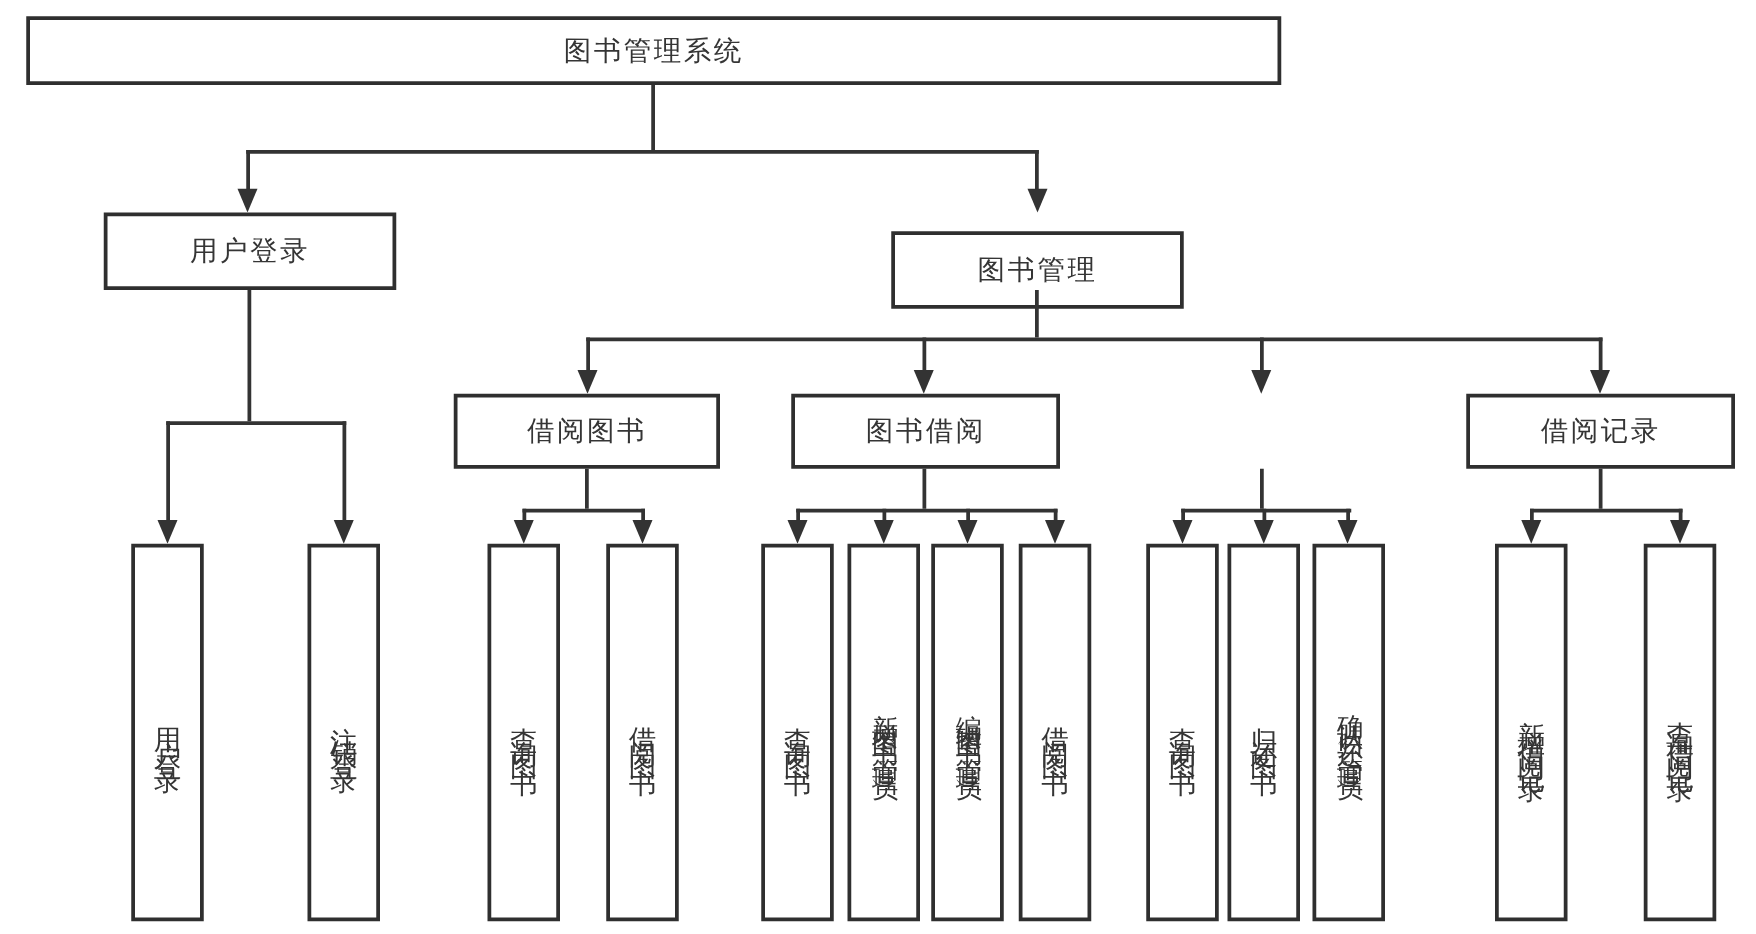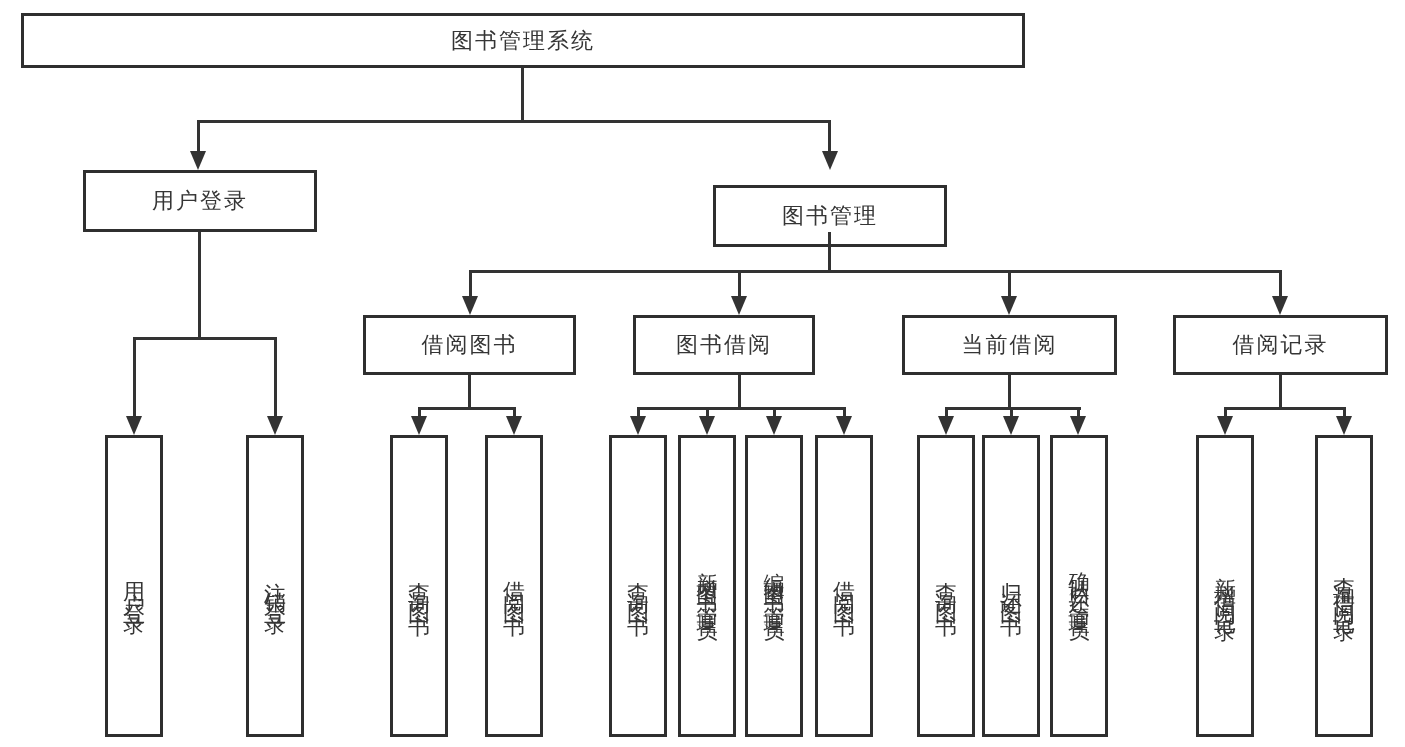--- a/index.html
+++ b/index.html
@@ -81,25 +81,22 @@
   <div class="vline" style="left:738px;top:270px;height:30px;"></div>
   <div class="arrow" style="left:731px;top:296px;"></div>
   <div class="vline" style="left:1008px;top:270px;height:30px;"></div>
   <div class="arrow" style="left:1001px;top:296px;"></div>
   <div class="vline" style="left:1279px;top:270px;height:30px;"></div>
   <div class="arrow" style="left:1272px;top:296px;"></div>
 
   <div class="box" style="left:363px;top:315px;width:213px;height:60px;">
     <span>借阅图书</span>
   </div>
-  <div class="box" style="left:633px;top:315px;width:182px;height:60px;">
+  <div class="box" style="left:633px;top:315px;width:215px;height:60px;">
     <span>图书借阅</span>
-  </div>
-  <div class="box" style="left:902px;top:315px;width:215px;height:60px;">
-    <span>当前借阅</span>
   </div>
   <div class="box" style="left:1173px;top:315px;width:215px;height:60px;">
     <span>借阅记录</span>
   </div>
 
   <div class="vline" style="left:468px;top:375px;height:32px;"></div>
   <div class="hline" style="left:418px;top:407px;width:98px;"></div>
   <div class="vline" style="left:418px;top:407px;height:12px;"></div>
   <div class="arrow" style="left:411px;top:416px;"></div>
   <div class="vline" style="left:513px;top:407px;height:12px;"></div>

